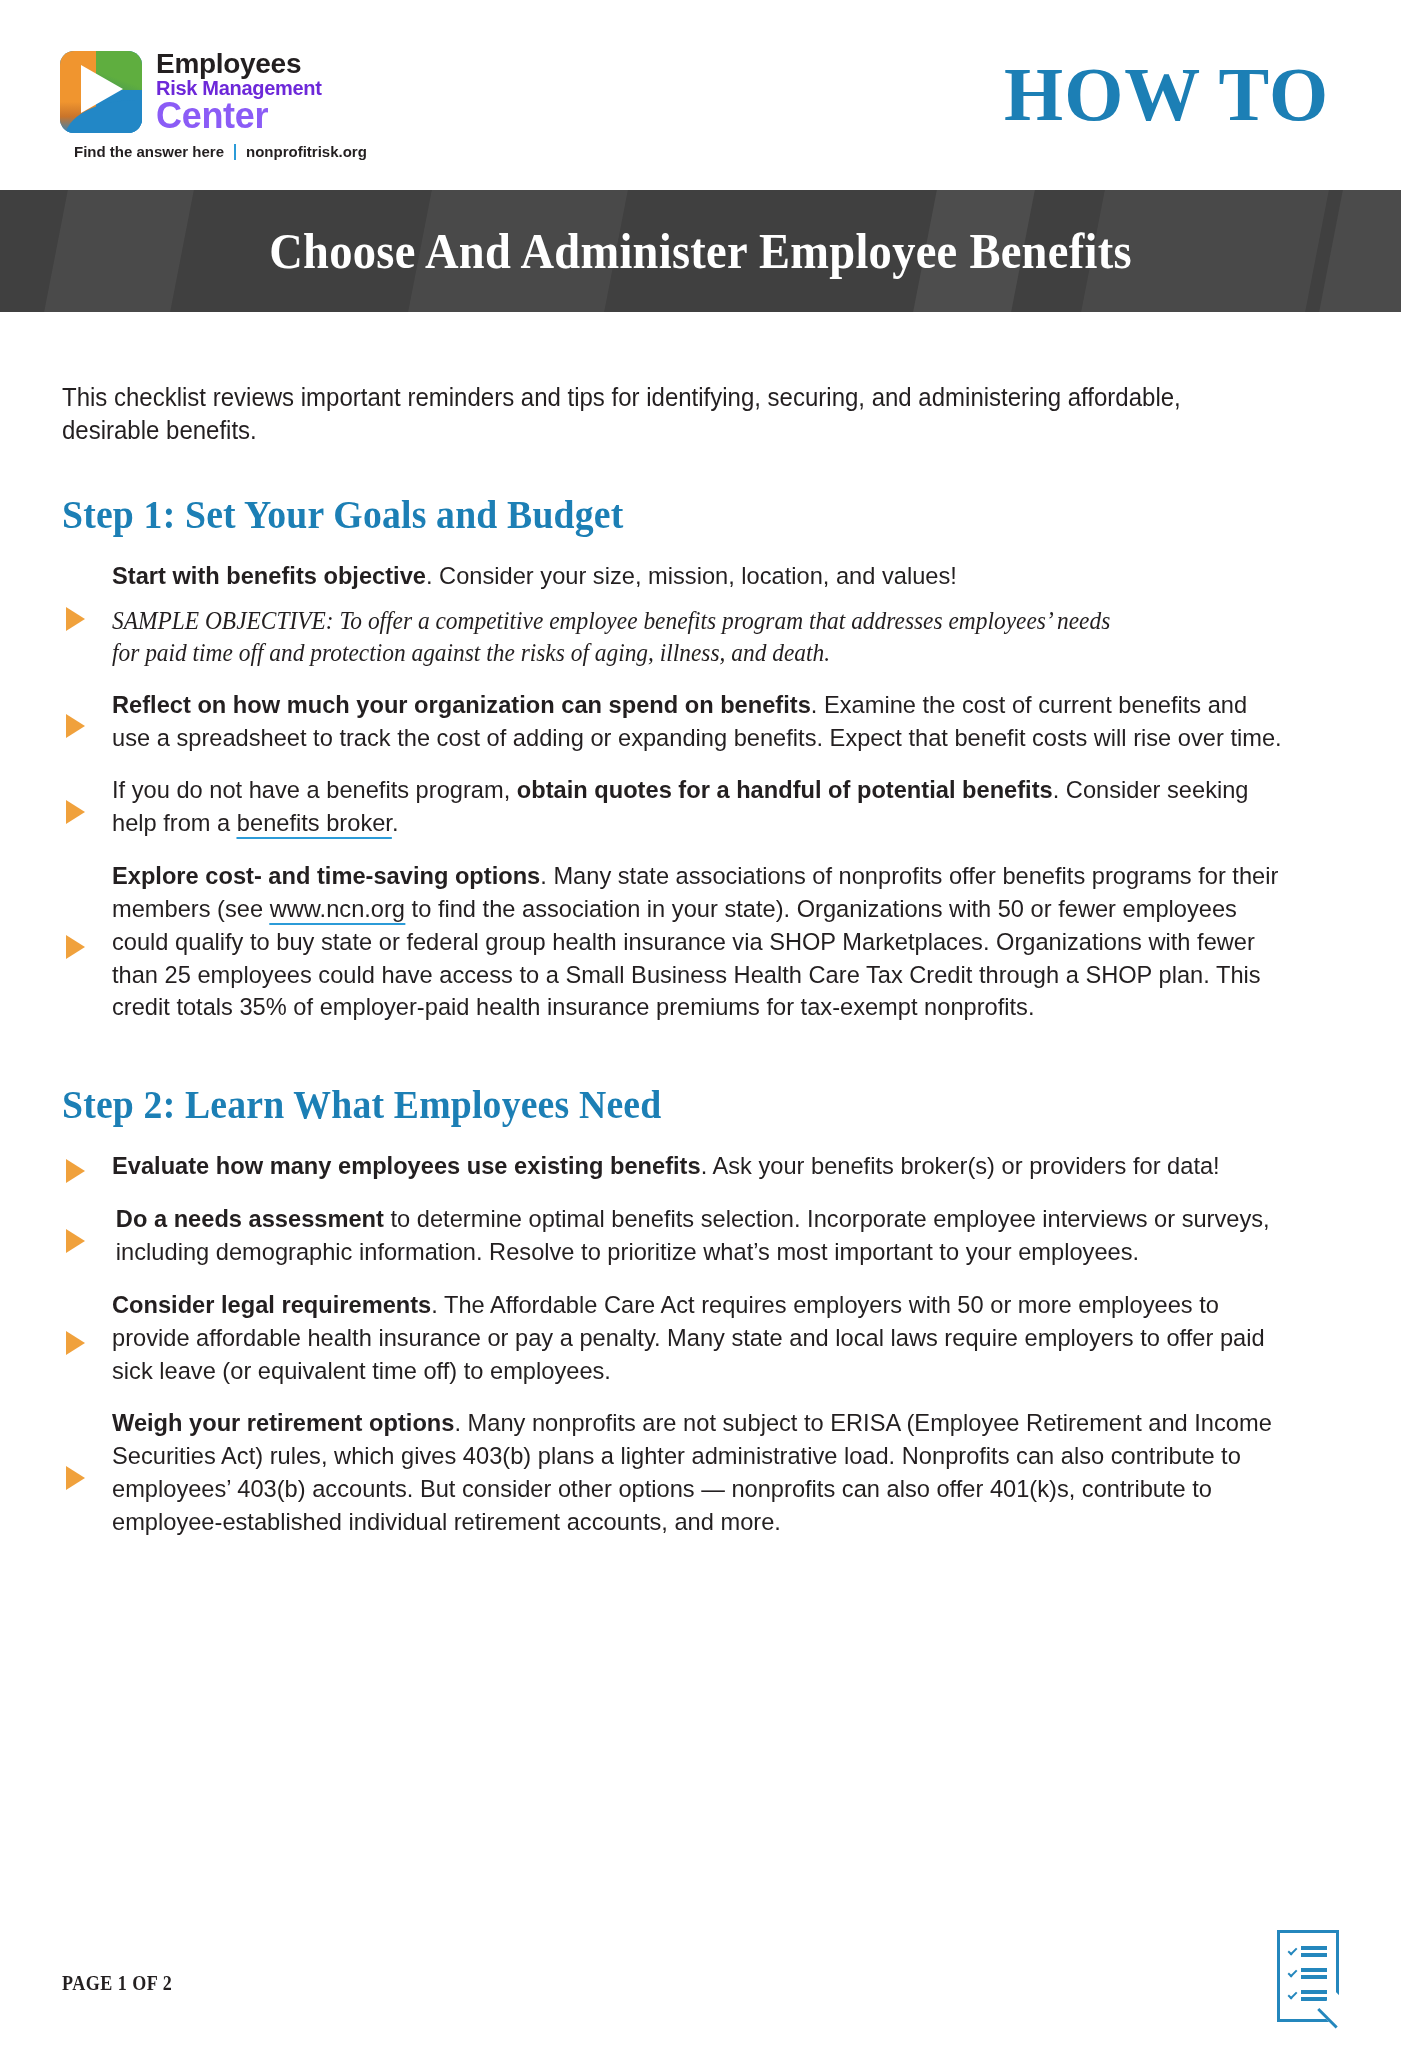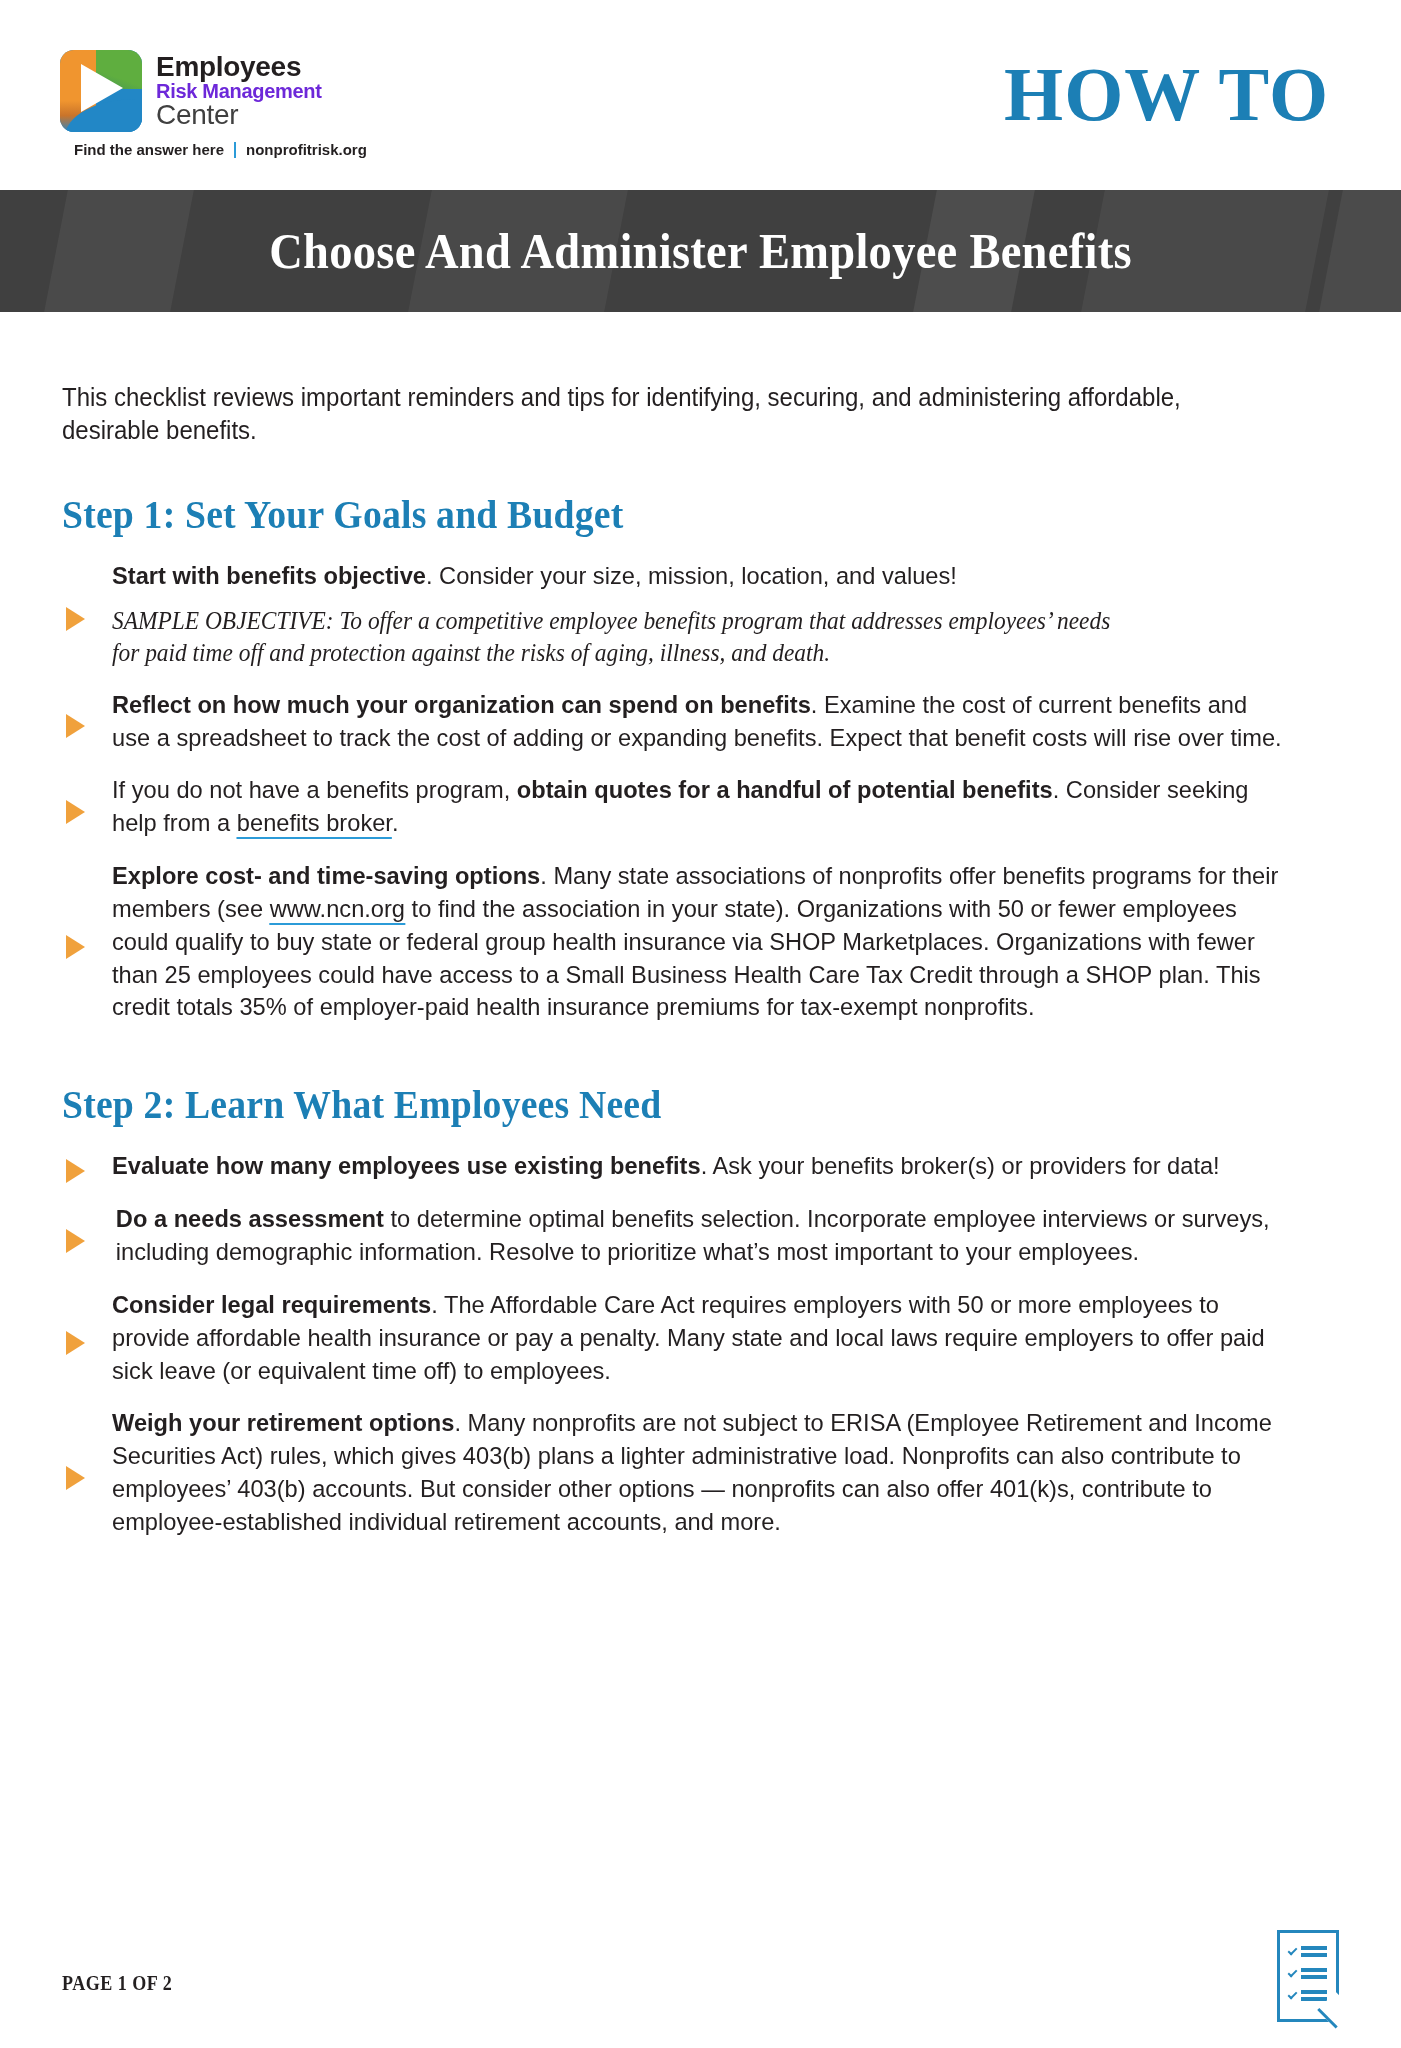--- a/index.html
+++ b/index.html
@@ -56,21 +56,21 @@
   .logo-mark .wave {
     position: absolute; left: 6%; bottom: -6%;
     width: 96%; height: 46%;
     background: #2287c6;
     border-top-left-radius: 90% 100%;
   }
 
   .logo-words { line-height: 1.0; }
   .logo-words .l1 { font-size: 28px; font-weight: 700; color: #231f20; letter-spacing: -0.3px; }
   .logo-words .l2 { font-size: 20px; font-weight: 700; color: #6d28d9; letter-spacing: -0.3px; }
-  .logo-words .l3 { font-size: 28px; font-weight: 400; color: #404040; letter-spacing: -0.3px; }
+  .logo-words .l3 { font-size: 36px; font-weight: 700; color: #8b5cf6; letter-spacing: -0.3px; }
 
   .tagline {
     margin-top: 9px;
     padding-left: 14px;
     font-size: 15px;
     font-weight: 600;
     color: #231f20;
     display: flex; align-items: center; gap: 10px;
     white-space: nowrap;
   }

